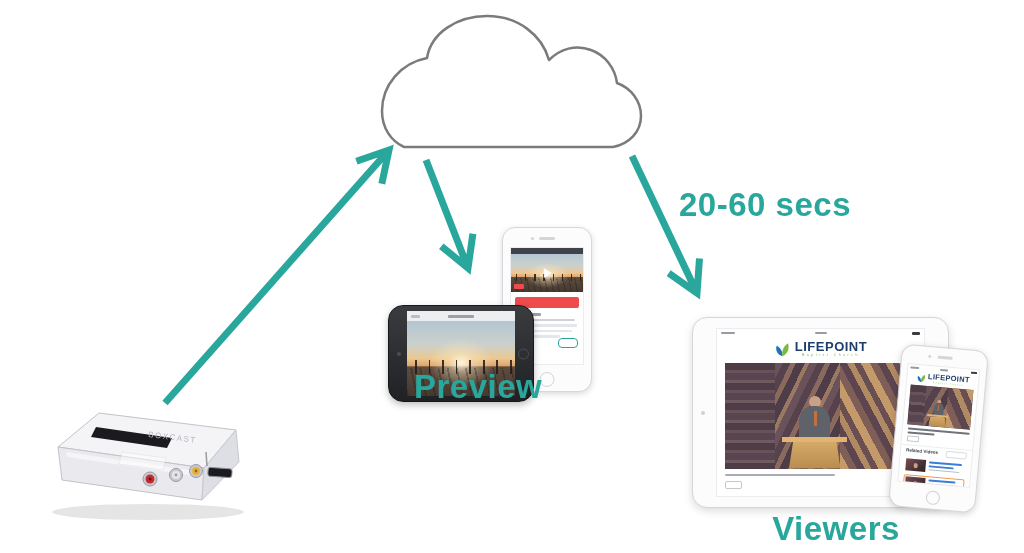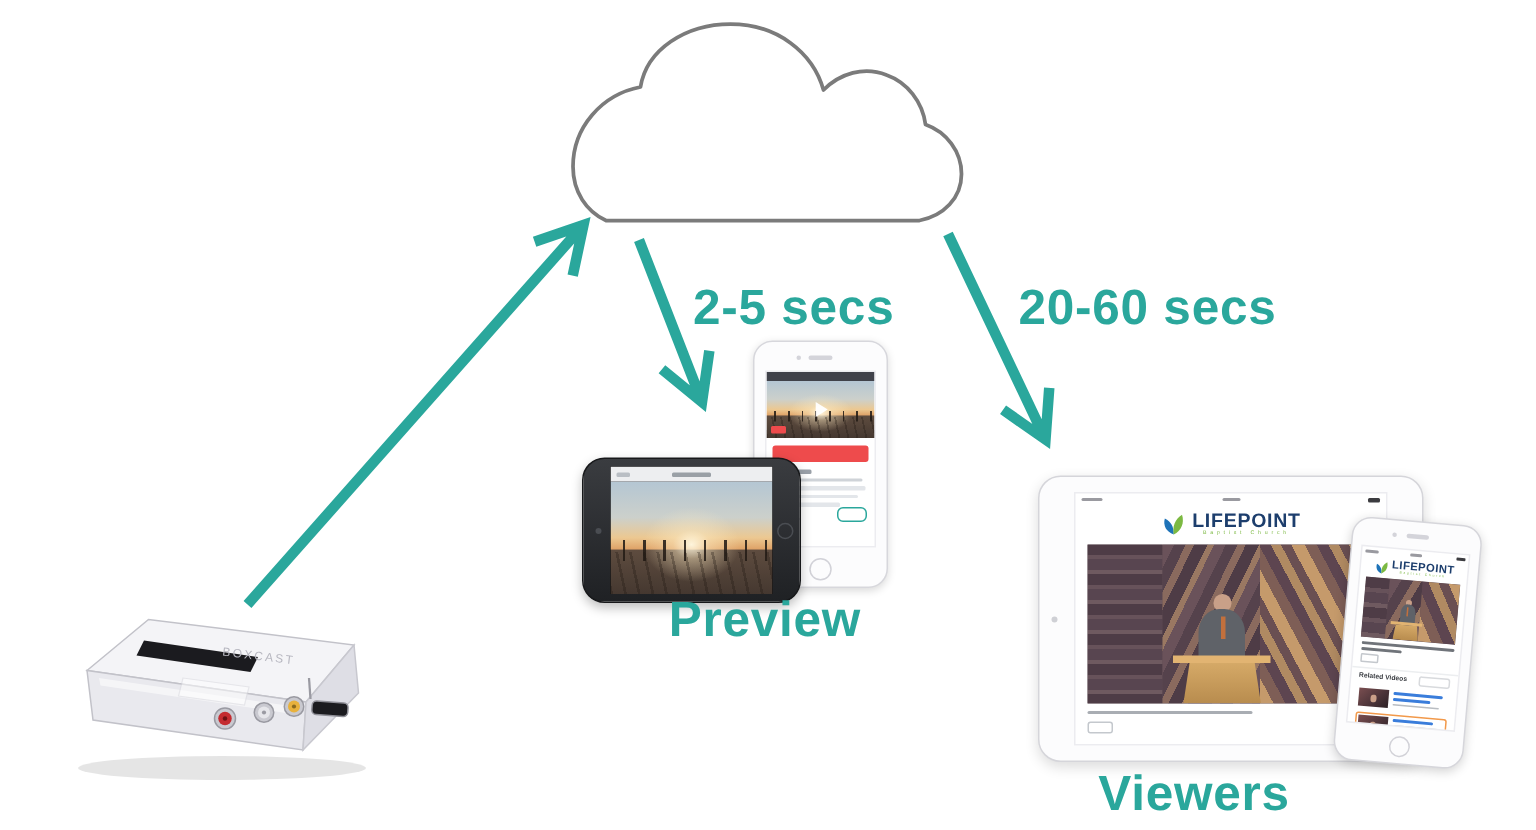--- a/index.html
+++ b/index.html
@@ -7,22 +7,22 @@
 
   
   .overlay{position:absolute;left:0;top:0;width:1024px;height:553px;z-index:1;}
   .cloud{fill:#ffffff;stroke:var(--cloud_outline);stroke-width:2.5;stroke-linejoin:round;}
   .arrow{fill:none;stroke:var(--accent);stroke-width:7;stroke-linejoin:miter;}
 
   
   .lat,.cap{position:absolute;z-index:4;color:var(--accent);font-weight:600;font-size:33px;line-height:1;letter-spacing:.5px;}
   .lat1{left:462px;top:188px;}
   .lat2{left:679px;top:188px;}
-  .cap-preview{left:414px;top:396px;width:160px;text-align:right;}
-  .cap-viewers{left:716px;top:512px;width:160px;text-align:center;}
+  .cap-preview{left:414px;top:370px;width:160px;text-align:left;}
+  .cap-viewers{left:756px;top:512px;width:160px;text-align:center;}
 
   
   .encoder{position:absolute;left:36px;top:400px;width:228px;height:126px;z-index:2;}
 
   
   .dev{position:absolute;box-sizing:border-box;}
   .screen{position:absolute;overflow:hidden;background:#fff;}
   .home-ring{position:absolute;border-radius:50%;box-sizing:border-box;}
   .dot{position:absolute;border-radius:50%;}
   .bar{border-radius:1px;}
@@ -128,21 +128,20 @@
 
 <div class="stage">
 
   <svg class="overlay" viewBox="0 0 1024 553">
     <path class="cloud" d="M 404,147 C 391,141 382,128 382,111 C 382,85 401,63 427,58 C 431,33 457,16 487,16 C 518,16 542,35 549,60 C 560,49 576,44 591,50 C 605,55 615,68 617,83 C 631,88 641,101 641,116 C 641,132 629,144 613,147 L 404,147 Z"></path>
     <path class="arrow" d="M165,403 L389,150 M381.8,183.8 L389,150 L356.4,161.2"></path>
     <path class="arrow" d="M426,160 L468,268 M441.3,246.2 L468,268 L472.9,233.8"></path>
     <path class="arrow" d="M632,156 L697,293 M668.7,273.2 L697,293 L699.5,258.6"></path>
   </svg>
 
-  <div class="lat lat1">2-5 secs</div>
   <div class="lat lat2">20-60 secs</div>
   <div class="cap cap-preview">Preview</div>
   <div class="cap cap-viewers">Viewers</div>
 
   <svg class="encoder" viewBox="0 0 228 126">
     <ellipse cx="112" cy="112" rx="96" ry="8" fill="rgba(0,0,0,0.10)"></ellipse>
     <polygon points="22,47 63,13 200,30 168,68" fill="#f4f4f7" stroke="#c2c2c9" stroke-width="1"></polygon>
     <polygon points="22,47 168,68 166,100 26,80" fill="#e9e9ee" stroke="#c2c2c9" stroke-width="1"></polygon>
     <polygon points="168,68 200,30 203,62 166,100" fill="#dedee5" stroke="#c8c8cf" stroke-width="1"></polygon>
     <polygon points="30,52 160,71 159,76 31,57" fill="#ffffff" opacity="0.55"></polygon>

